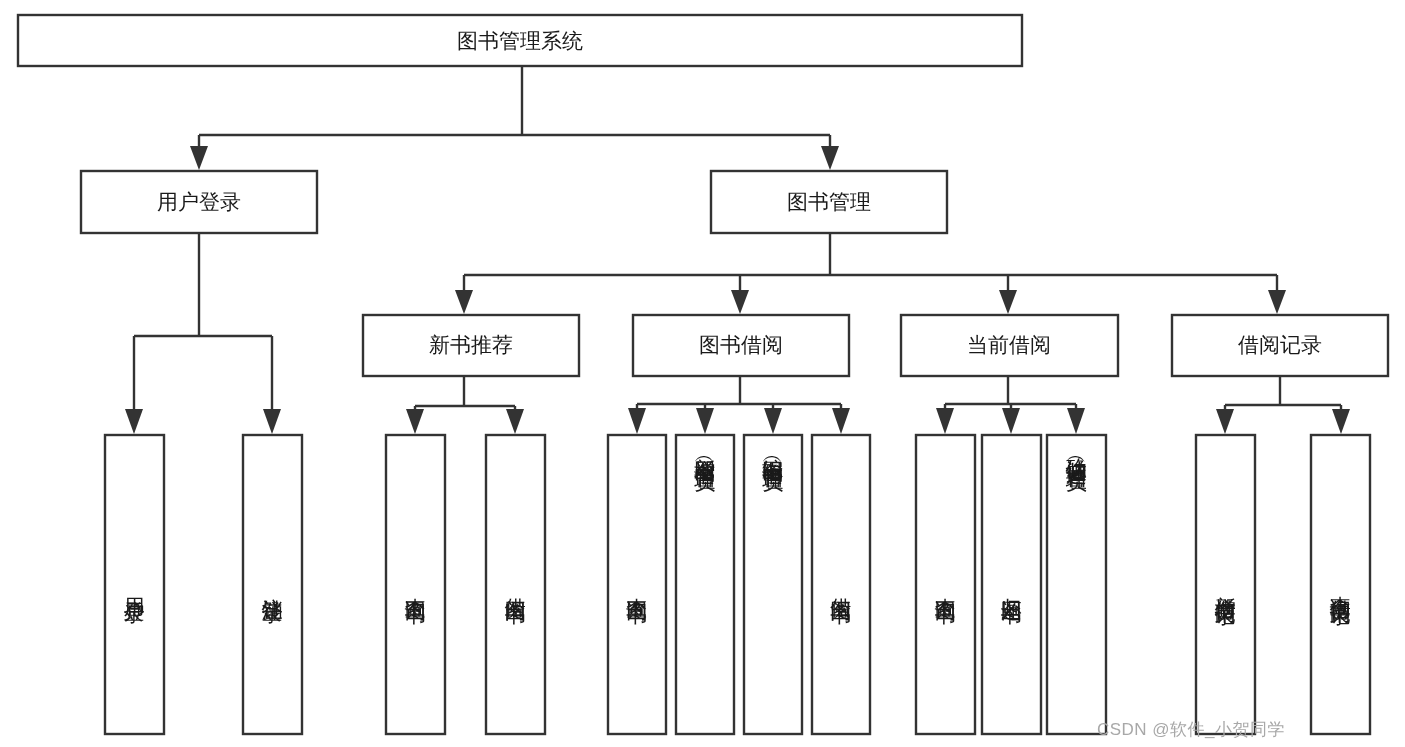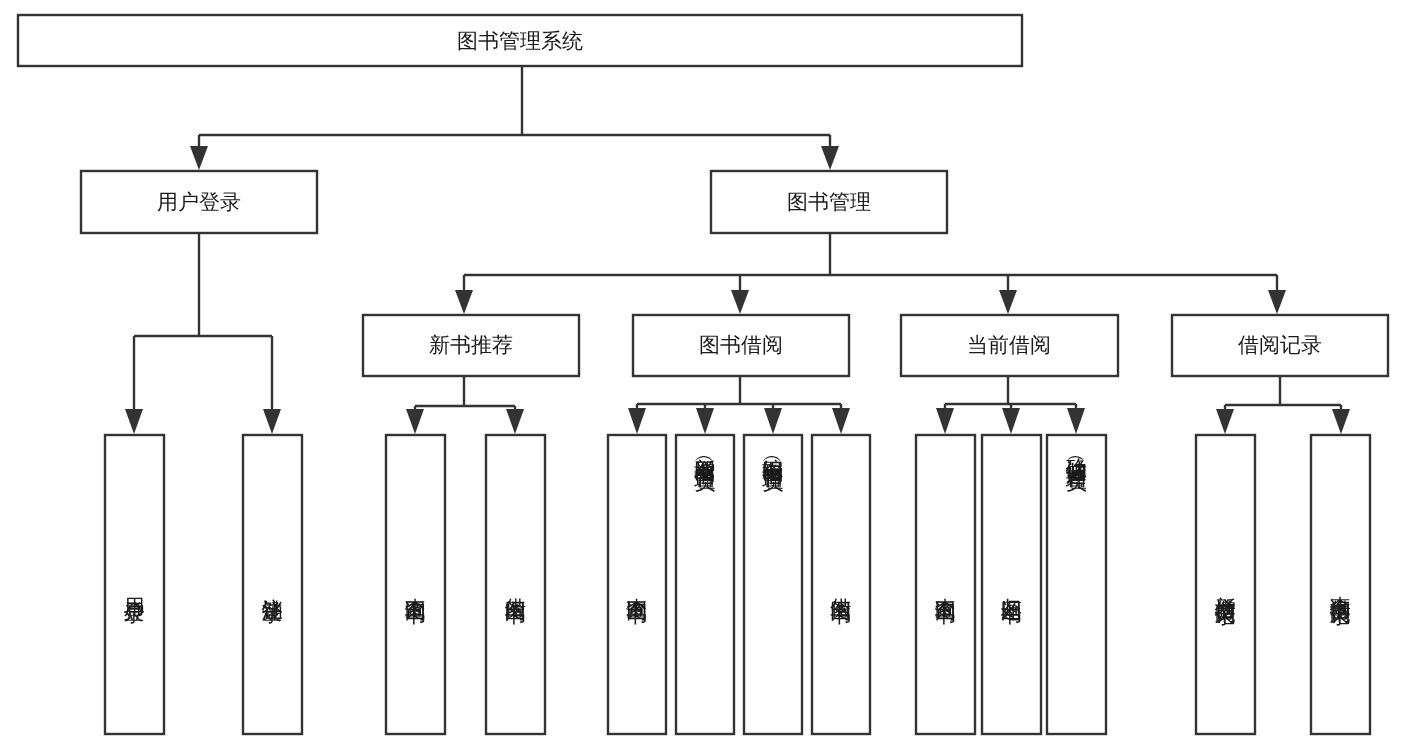--- a/index.html
+++ b/index.html
@@ -229,13 +229,14 @@
   <div class="leaf-label-wrap" style="left:1047px; top:441px; width:59px; height:293px; align-items:flex-start;">
     <span class="leaf-label-v">确认归还（管理员）</span>
   </div>
   <div class="leaf-label-wrap" style="left:1196px; top:435px; width:59px; height:299px;">
     <span class="leaf-label-v">新增借阅记录</span>
   </div>
   <div class="leaf-label-wrap" style="left:1311px; top:435px; width:59px; height:299px;">
     <span class="leaf-label-v">查询借阅记录</span>
   </div>
 
+  <div class="watermark">CSDN @软件_小贺同学</div>
 </div>
 
 </body></html>

